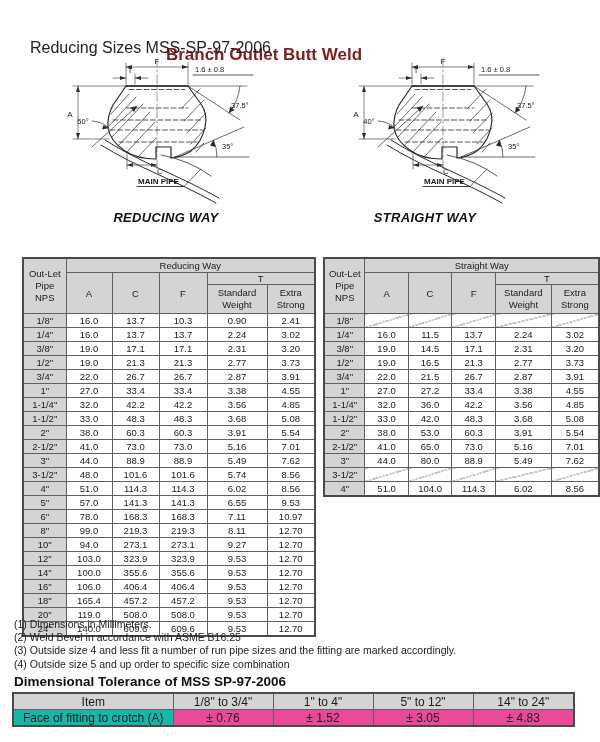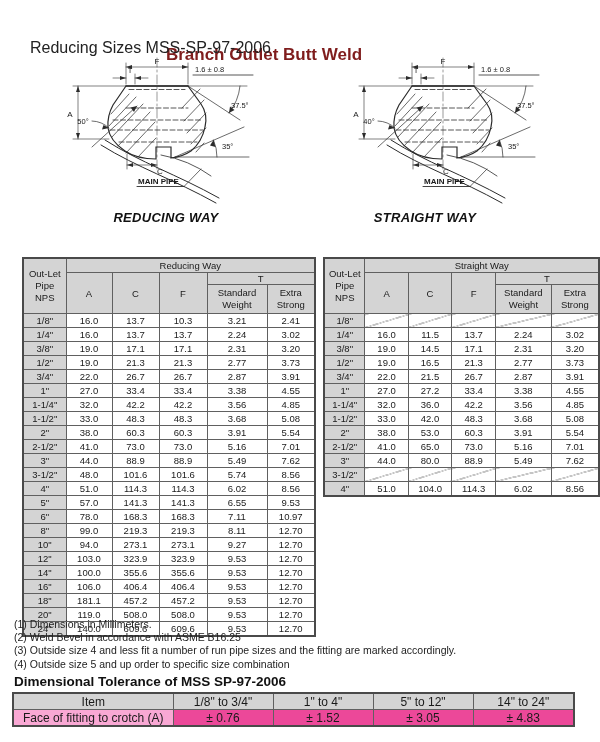--- a/index.html
+++ b/index.html
@@ -36,21 +36,21 @@
   table.wtable tbody td.slashed{background-image:linear-gradient(to bottom right,transparent 48.5%,#8a8a8a 48.5%,#8a8a8a 51.5%,transparent 51.5%);}
   .weight-table-left{top:257px;left:14px;}
   .weight-table-right{top:257px;left:315px;}
 
   .notes{top:618px;left:14px;font-size:10.5px;line-height:13.2px;color:#222;}
 
   table.toltable{border-collapse:collapse;table-layout:fixed;border:2px solid #4a4a4a;font-size:12px;}
   table.toltable th,table.toltable td{border:1px solid #606060;text-align:center;padding:0 2px;font-weight:normal;color:#1a1a1a;height:15px;}
   table.toltable th{background:#d4d4d4;}
   table.toltable td{background:#ec4899;}
-  table.toltable td.item-cell{background:#f9a8d4;}
+  table.toltable td.item-cell{background:#14b8a6;}
   .tol-table{top:692px;left:12px;}
 </style>
 </head>
 <body>
 
 <div id="canvas">
 
   <div class="abs page-title">Branch Outlet Butt Weld</div>
   <div class="abs subtitle">Reducing Sizes MSS-SP-97-2006</div>
 
@@ -297,21 +297,21 @@
         <th>Standard Weight</th>
         <th>Extra Strong</th>
       </tr>
     </thead>
     <tbody id="reducing-body">
         <tr>
           <td class="nps">1/8"</td>
           <td>16.0</td>
           <td>13.7</td>
           <td>10.3</td>
-          <td>3.21</td>
+          <td>0.90</td>
           <td>2.41</td>
         </tr>
         <tr>
           <td class="nps">1/4"</td>
           <td>16.0</td>
           <td>13.7</td>
           <td>13.7</td>
           <td>2.24</td>
           <td>3.02</td>
         </tr>
@@ -454,21 +454,21 @@
         <tr>
           <td class="nps">16"</td>
           <td>106.0</td>
           <td>406.4</td>
           <td>406.4</td>
           <td>9.53</td>
           <td>12.70</td>
         </tr>
         <tr>
           <td class="nps">18"</td>
-          <td>181.1</td>
+          <td>165.4</td>
           <td>457.2</td>
           <td>457.2</td>
           <td>9.53</td>
           <td>12.70</td>
         </tr>
         <tr>
           <td class="nps">20"</td>
           <td>119.0</td>
           <td>508.0</td>
           <td>508.0</td>

